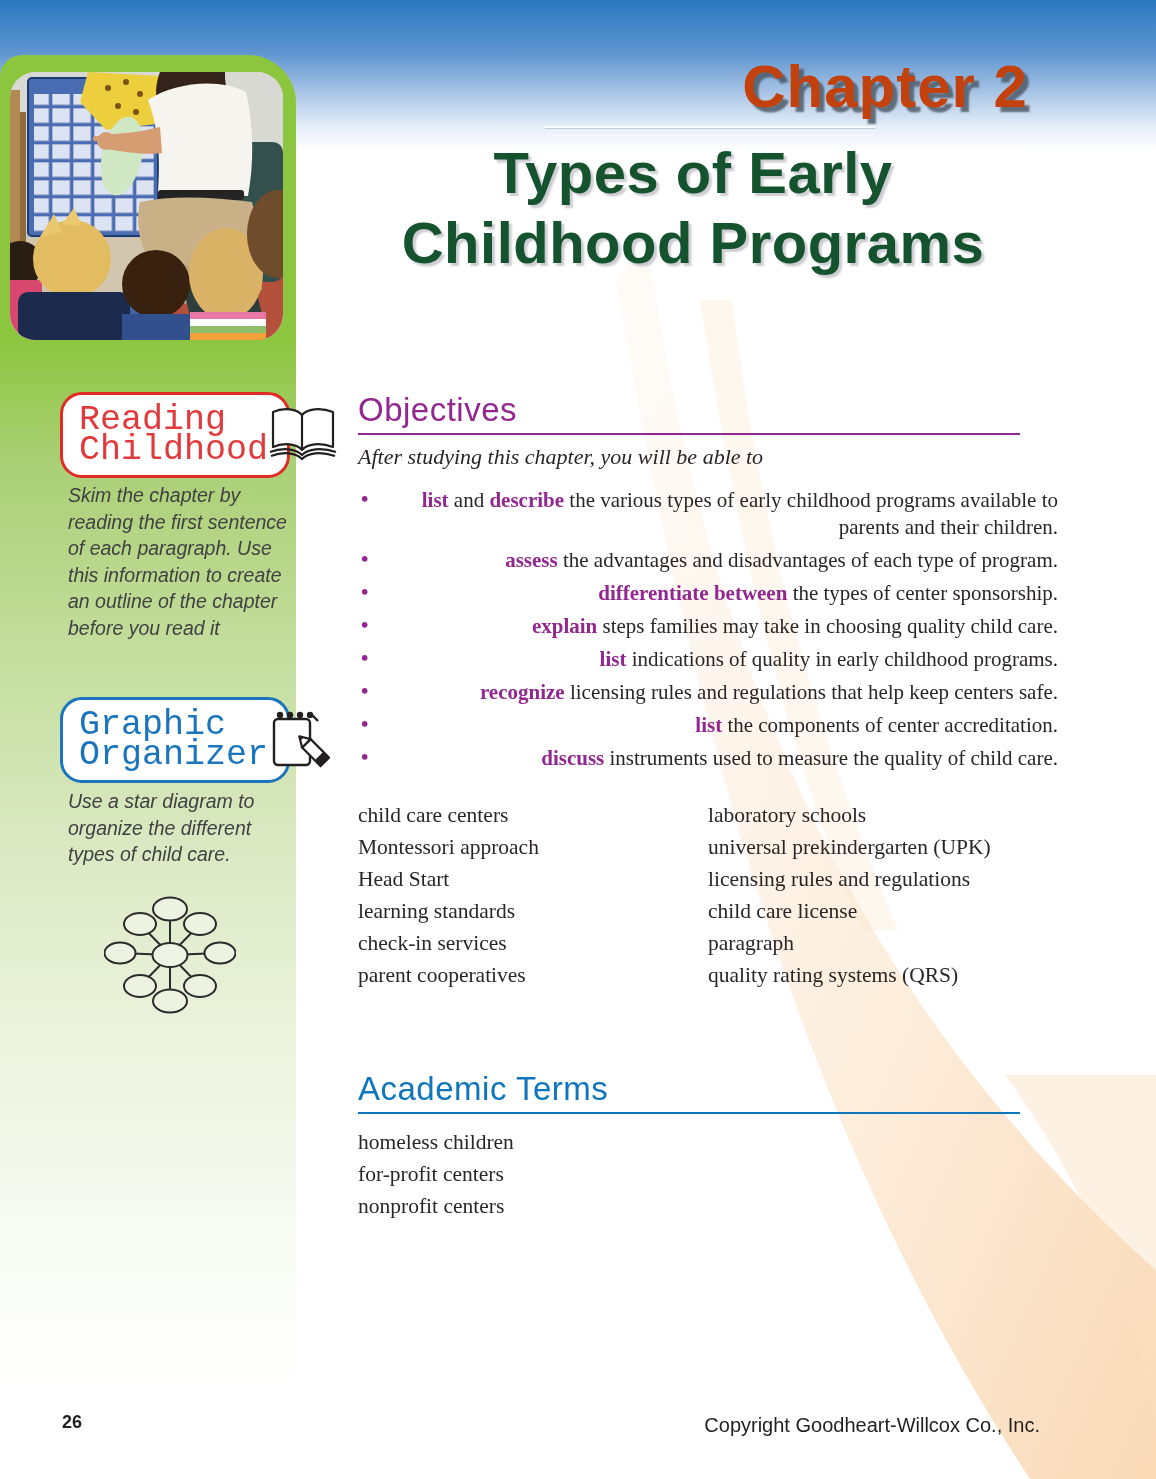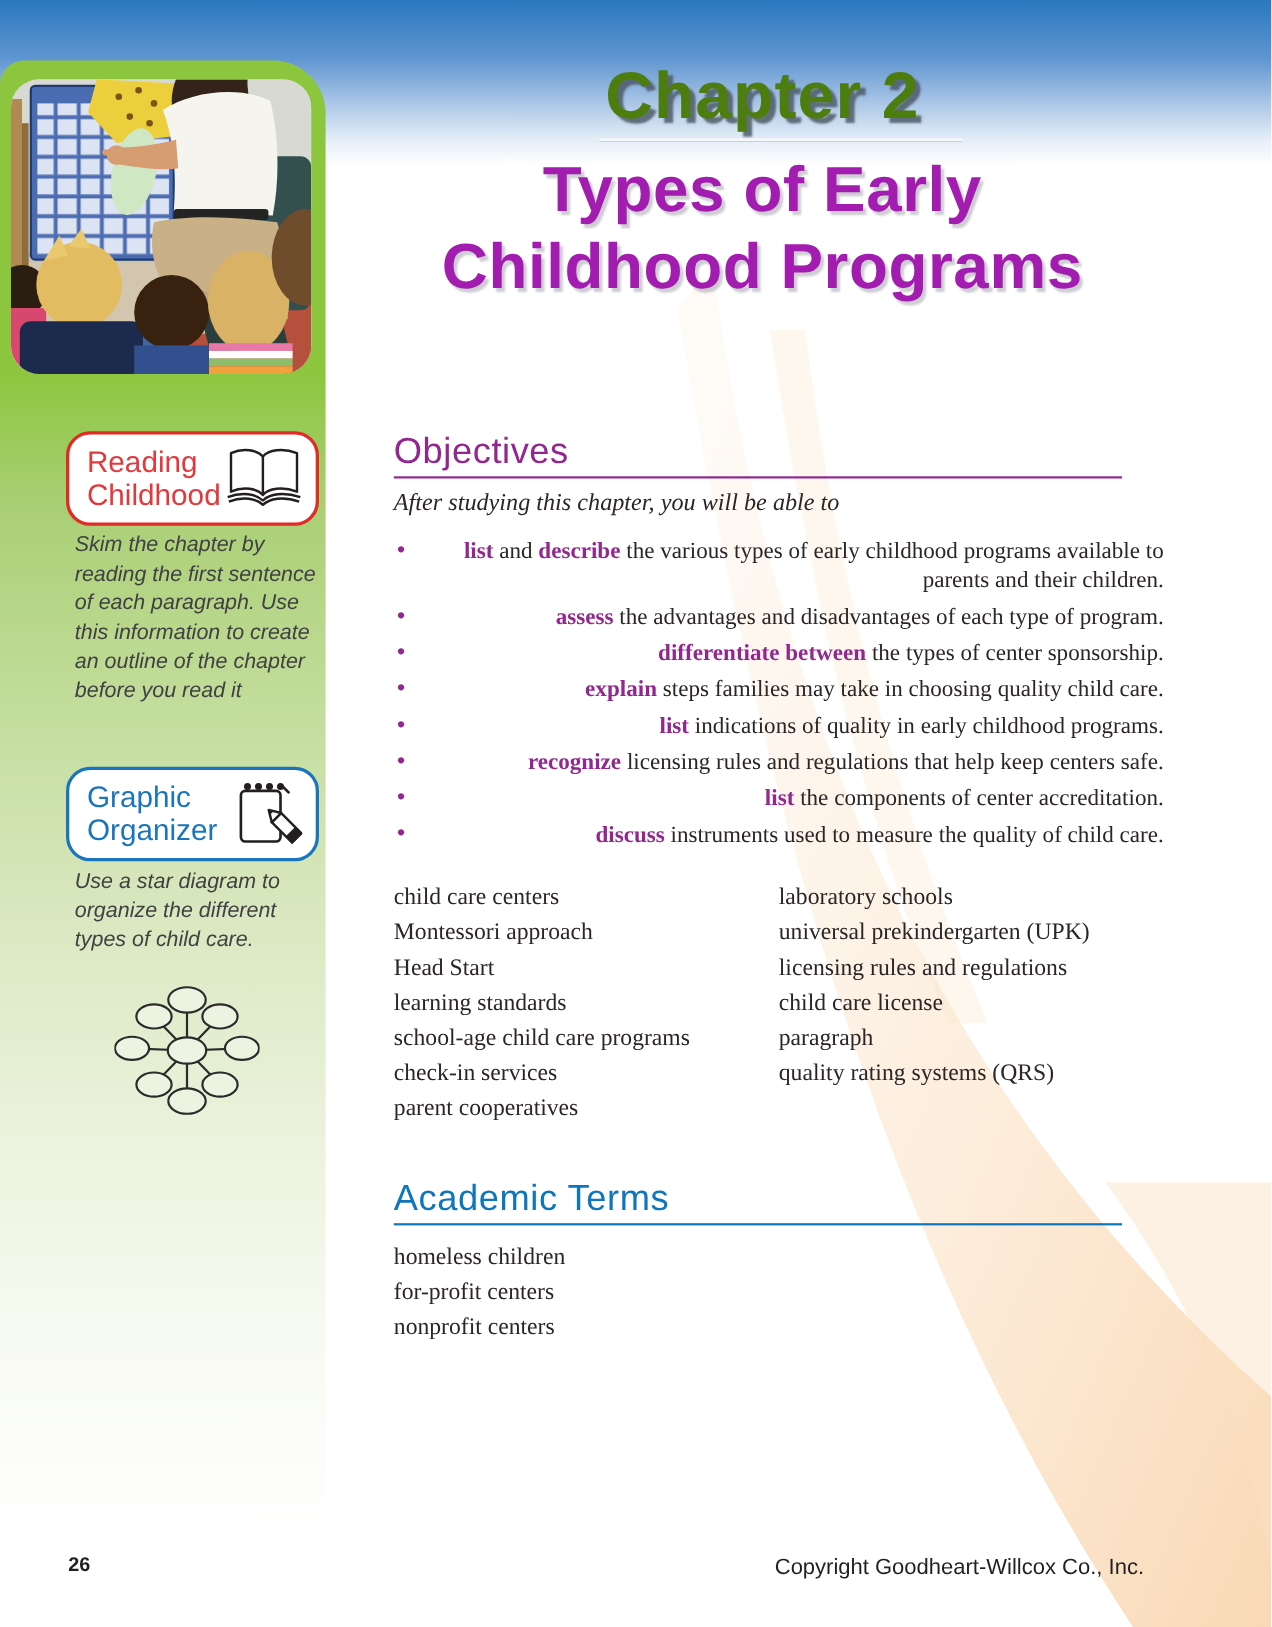--- a/index.html
+++ b/index.html
@@ -1,43 +1,43 @@
 <!DOCTYPE html>
 <html><head>
 <meta charset="utf-8">
 <style>
   html,body{margin:0;padding:0;background:#ffffff;}
   .page{position:relative;width:1156px;height:1479px;background:#ffffff;overflow:hidden;
         font-family:"Liberation Sans",sans-serif;}
   
   .top-gradient{position:absolute;left:0;top:0;width:1156px;height:150px;
     background:linear-gradient(180deg,#2A78BF 0%,#5E95D0 35%,#A9C5E6 62%,#E3EDF7 84%,#FFFFFF 100%);}
-  .chapter-head{position:absolute;left:358px;top:52px;width:670px;text-align:center;
-    font-size:60px;font-weight:bold;color:#4d7c0f;letter-spacing:1px;
+  .chapter-head{position:absolute;left:358px;top:52px;width:670px;text-align:right;
+    font-size:60px;font-weight:bold;color:#c2410c;letter-spacing:1px;
     text-shadow:5px 5px 2px rgba(77,90,104,0.85);}
   .chapter-rule{position:absolute;left:545px;top:126px;width:330px;height:2px;
     background:rgba(255,255,255,0.75);box-shadow:0 1px 0 rgba(150,160,175,0.45);}
   .page-title{position:absolute;left:358px;top:138px;width:670px;text-align:center;
-    font-size:58px;line-height:70px;font-weight:bold;color:#a21caf;letter-spacing:0.5px;
+    font-size:58px;line-height:70px;font-weight:bold;color:#14532d;letter-spacing:0.5px;
     text-shadow:3px 3px 2px rgba(110,110,125,0.35);}
   
   .swoosh{position:absolute;left:0;top:0;z-index:0;pointer-events:none;}
   
   .sidebar{position:absolute;left:0;top:55px;width:296px;height:1340px;z-index:1;
     border-radius:22px 48px 0 0;
     background:linear-gradient(180deg,#8CC63E 0%,#8CC63E 21%,#A9CF74 30%,#C3DD9C 44%,
       #D9E8C0 58%,#EAF2DB 72%,#F7FAF1 86%,#FFFFFF 100%);}
   .photo{position:absolute;left:10px;top:17px;width:273px;height:268px;border-radius:26px;
     overflow:hidden;background:#d8d9d3;}
   .feature-box{position:absolute;left:60px;width:230px;height:86px;background:#ffffff;
     border-radius:22px;display:flex;align-items:center;justify-content:space-between;
     padding:0 12px 0 16px;box-sizing:border-box;}
   .feature-box.red{top:337px;border:3px solid #E02B27;}
   .feature-box.blue{top:642px;border:3px solid #1B75BC;}
-  .feature-label{font-size:27px;line-height:30px;font-weight:400;}
+  .feature-label{font-size:35px;line-height:30px;font-weight:400;font-family:Liberation Mono, monospace;}
   .feature-box.red .feature-label{color:#E1393C;}
   .feature-box.blue .feature-label{color:#1B75BC;}
   .sidebar-text{position:absolute;left:68px;width:228px;margin:0;
     font-size:19.5px;line-height:26.5px;color:#414042;font-style:italic;}
   .sidebar-text.t1{top:427px;}
   .sidebar-text.t2{top:733px;}
   .star-wrap{position:absolute;left:104px;top:840px;}
   
   .section{position:absolute;left:358px;width:680px;z-index:1;}
   .sec-objectives{top:392px;}
@@ -226,21 +226,20 @@
       </ul>
   </section>
 
   <section class="section sec-content">
     <div class="terms-cols">
       <ul class="terms c1">
           <li>child care centers</li>
           <li>Montessori approach</li>
           <li>Head Start</li>
           <li>learning standards</li>
-          <li>school-age child care programs</li>
           <li>check-in services</li>
           <li>parent cooperatives</li>
         </ul>
       <ul class="terms c2">
           <li>laboratory schools</li>
           <li>universal prekindergarten (UPK)</li>
           <li>licensing rules and regulations</li>
           <li>child care license</li>
           <li>paragraph</li>
           <li>quality rating systems (QRS)</li>

